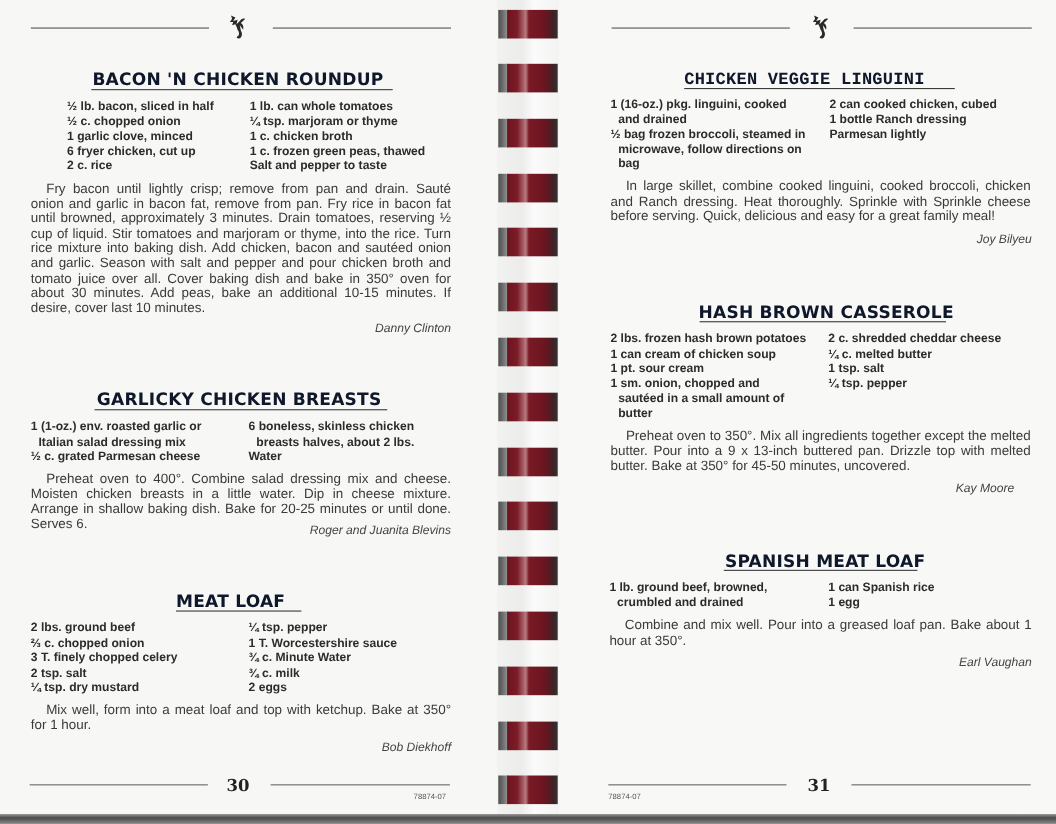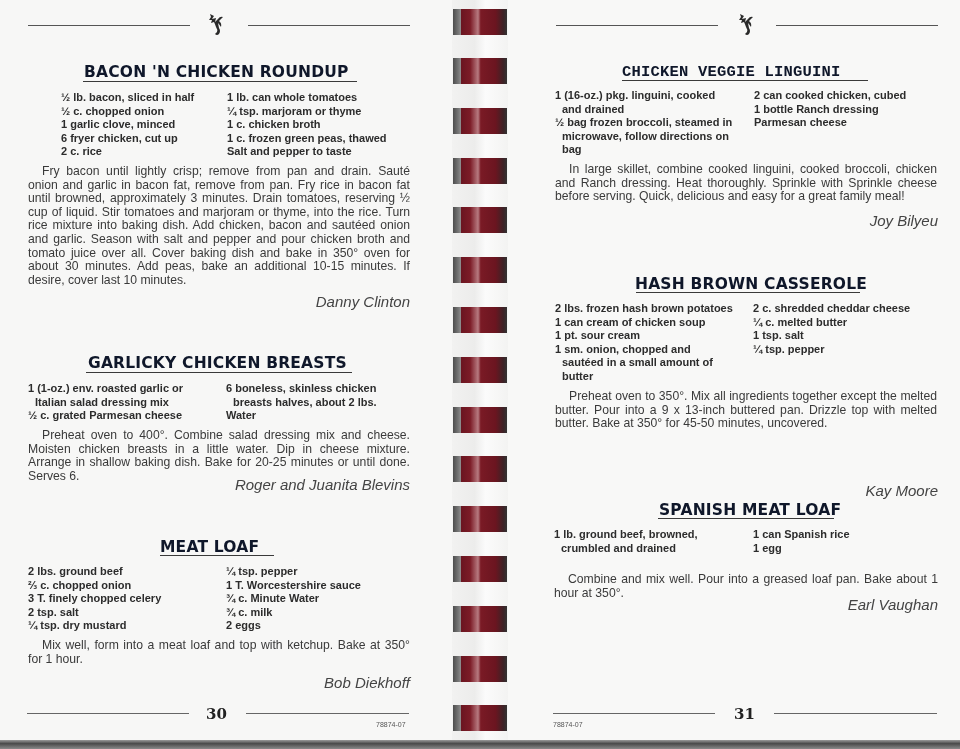--- a/index.html
+++ b/index.html
@@ -19,21 +19,21 @@
   .recipe-title { position: absolute; font-family: "DejaVu Sans", sans-serif; font-weight: bold;
     font-size: 15.5px; letter-spacing: 0.2px; color: #0f172a; white-space: nowrap; text-align: left; }
   .title-underline { position: absolute; height: 1px; background: #3a3a3a; }
 
   .ing-col { position: absolute; font-weight: bold; font-size: 11px; line-height: 13.6px; color: #2c2c2c; }
   .ing { display: block; white-space: nowrap; }
   .ing.indent { padding-left: 7px; }
 
   .directions { position: absolute; font-size: 12.2px; line-height: 13.6px; color: #3a3a3a;
     text-align: justify; text-indent: 14px; }
-  .author { position: absolute; font-style: italic; font-size: 15px; color: #444; text-align: right; }
+  .author { position: absolute; font-style: italic; font-size: 11px; color: #444; text-align: right; }
 
   .foot-rule { position: absolute; top: 713px; height: 1px; background: #666; }
   .page-num { position: absolute; top: 705px; font-family: "DejaVu Serif", serif; font-weight: bold;
     font-size: 15px; color: #222; }
   .code { position: absolute; top: 721px; font-size: 7px; color: #555; }
 
   
   .spine { position: absolute; left: 452px; top: 0; width: 56px; height: 740px;
     background: linear-gradient(90deg, #f2f2f1, #ececeb 40%, #fbfbfb 60%, #f3f3f2); }
   .ring { position: absolute; left: 453px; width: 60px; height: 26px; }
@@ -194,21 +194,21 @@
     <div class="ing-col" style="left:47px;top:89px;">
       <span class="ing">1 (16-oz.) pkg. linguini, cooked</span>
       <span class="ing indent">and drained</span>
       <span class="ing">½ bag frozen broccoli, steamed in</span>
       <span class="ing indent">microwave, follow directions on</span>
       <span class="ing indent">bag</span>
     </div>
     <div class="ing-col" style="left:246px;top:89px;">
       <span class="ing">2 can cooked chicken, cubed</span>
       <span class="ing">1 bottle Ranch dressing</span>
-      <span class="ing">Parmesan cheese</span>
+      <span class="ing">Parmesan lightly</span>
     </div>
     <p class="directions" style="left:47px;top:163px;width:382px;">In large skillet, combine cooked linguini, cooked broccoli, chicken and Ranch dressing. Heat thoroughly. Sprinkle with Sprinkle cheese before serving. Quick, delicious and easy for a great family meal!</p>
     <div class="author" style="left:230px;top:212px;width:200px;">Joy Bilyeu</div>
   </section>
 
   <section>
     <div class="recipe-title" style="left:127px;top:275px;width:222px;">HASH BROWN CASSEROLE</div>
     <div class="title-underline" style="left:128px;top:292px;width:224px;"></div>
     <div class="ing-col" style="left:47px;top:302px;">
       <span class="ing">2 lbs. frozen hash brown potatoes</span>
@@ -218,35 +218,35 @@
       <span class="ing indent">sautéed in a small amount of</span>
       <span class="ing indent">butter</span>
     </div>
     <div class="ing-col" style="left:245px;top:302px;">
       <span class="ing">2 c. shredded cheddar cheese</span>
       <span class="ing">¼ c. melted butter</span>
       <span class="ing">1 tsp. salt</span>
       <span class="ing">¼ tsp. pepper</span>
     </div>
     <p class="directions" style="left:47px;top:390px;width:382px;">Preheat oven to 350°. Mix all ingredients together except the melted butter. Pour into a 9 x 13-inch buttered pan. Drizzle top with melted butter. Bake at 350° for 45-50 minutes, uncovered.</p>
-    <div class="author" style="left:230px;top:438px;width:200px;margin-top:44px;">Kay Moore</div>
+    <div class="author" style="left:214px;top:438px;width:200px;">Kay Moore</div>
   </section>
 
   <section>
     <div class="recipe-title" style="left:151px;top:501px;width:174px;">SPANISH MEAT LOAF</div>
     <div class="title-underline" style="left:150px;top:518px;width:176px;"></div>
     <div class="ing-col" style="left:46px;top:528px;">
       <span class="ing">1 lb. ground beef, browned,</span>
       <span class="ing indent">crumbled and drained</span>
     </div>
     <div class="ing-col" style="left:245px;top:528px;">
       <span class="ing">1 can Spanish rice</span>
       <span class="ing">1 egg</span>
     </div>
-    <p class="directions" style="left:46px;top:562px;width:384px;margin-top:11px;">Combine and mix well. Pour into a greased loaf pan. Bake about 1 hour at 350°.</p>
+    <p class="directions" style="left:46px;top:562px;width:384px;">Combine and mix well. Pour into a greased loaf pan. Bake about 1 hour at 350°.</p>
     <div class="author" style="left:230px;top:596px;width:200px;font-style:italic;">Earl Vaughan</div>
   </section>
 
   <div class="foot-rule" style="left:45px;width:162px;"></div>
   <div class="page-num" style="left:226px;">31</div>
   <div class="foot-rule" style="left:266px;width:163px;"></div>
   <div class="code" style="left:45px;">78874-07</div>
 </div>
 
 <div class="bottom-edge"></div>

